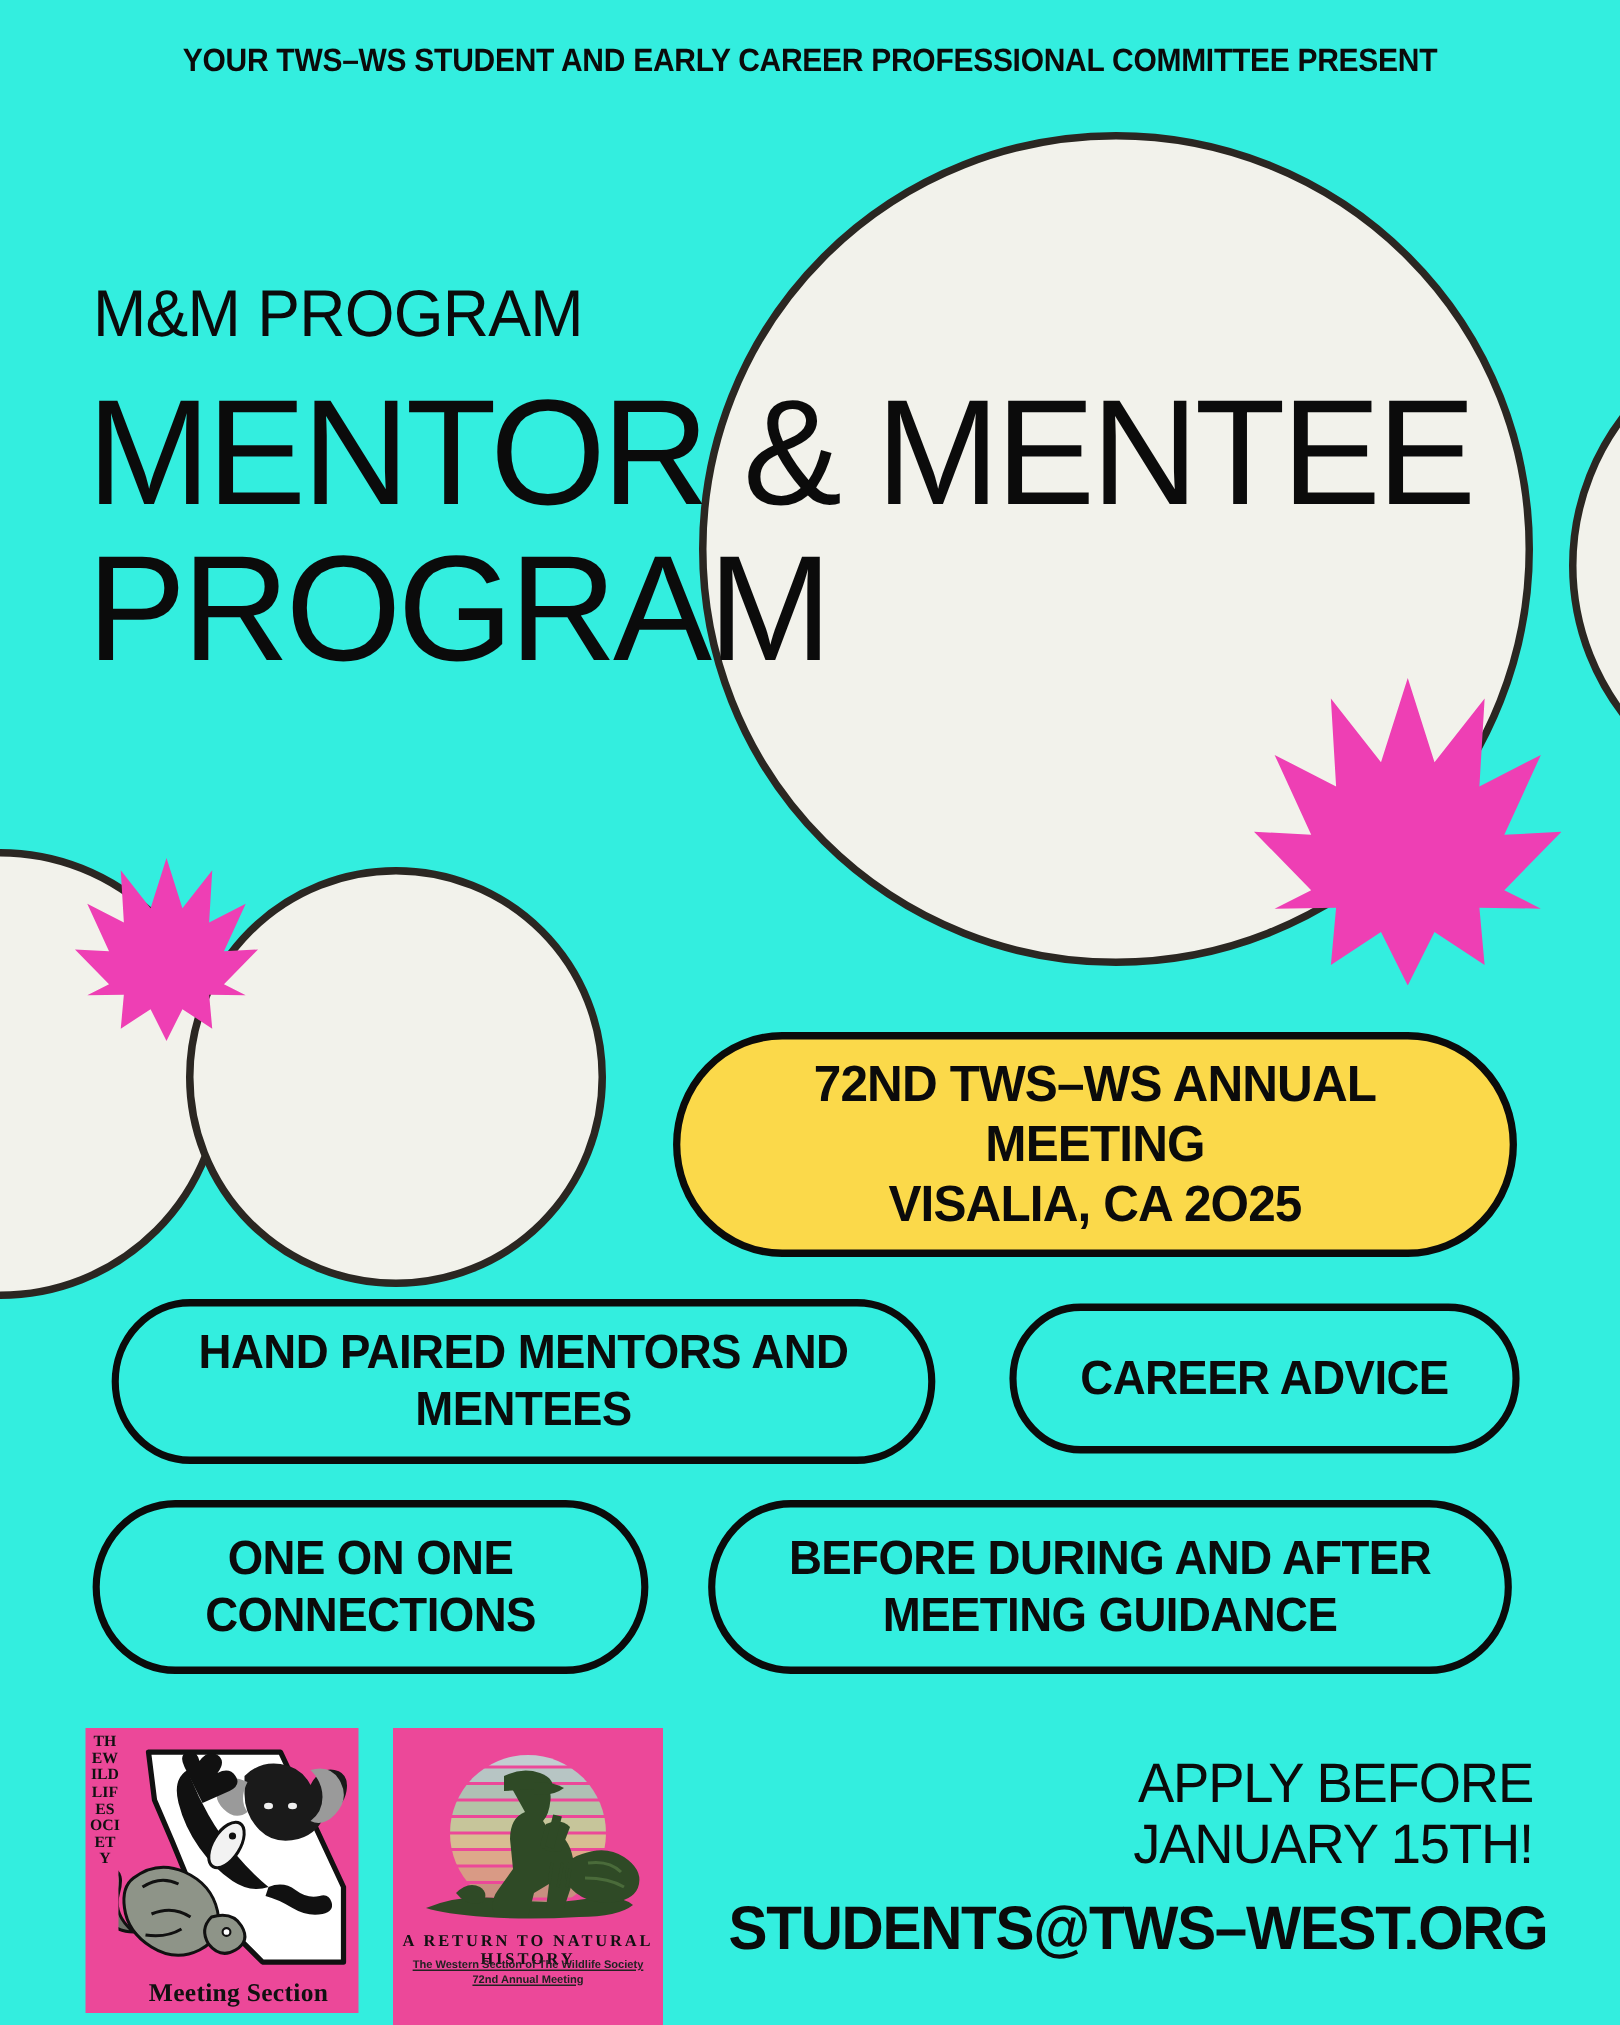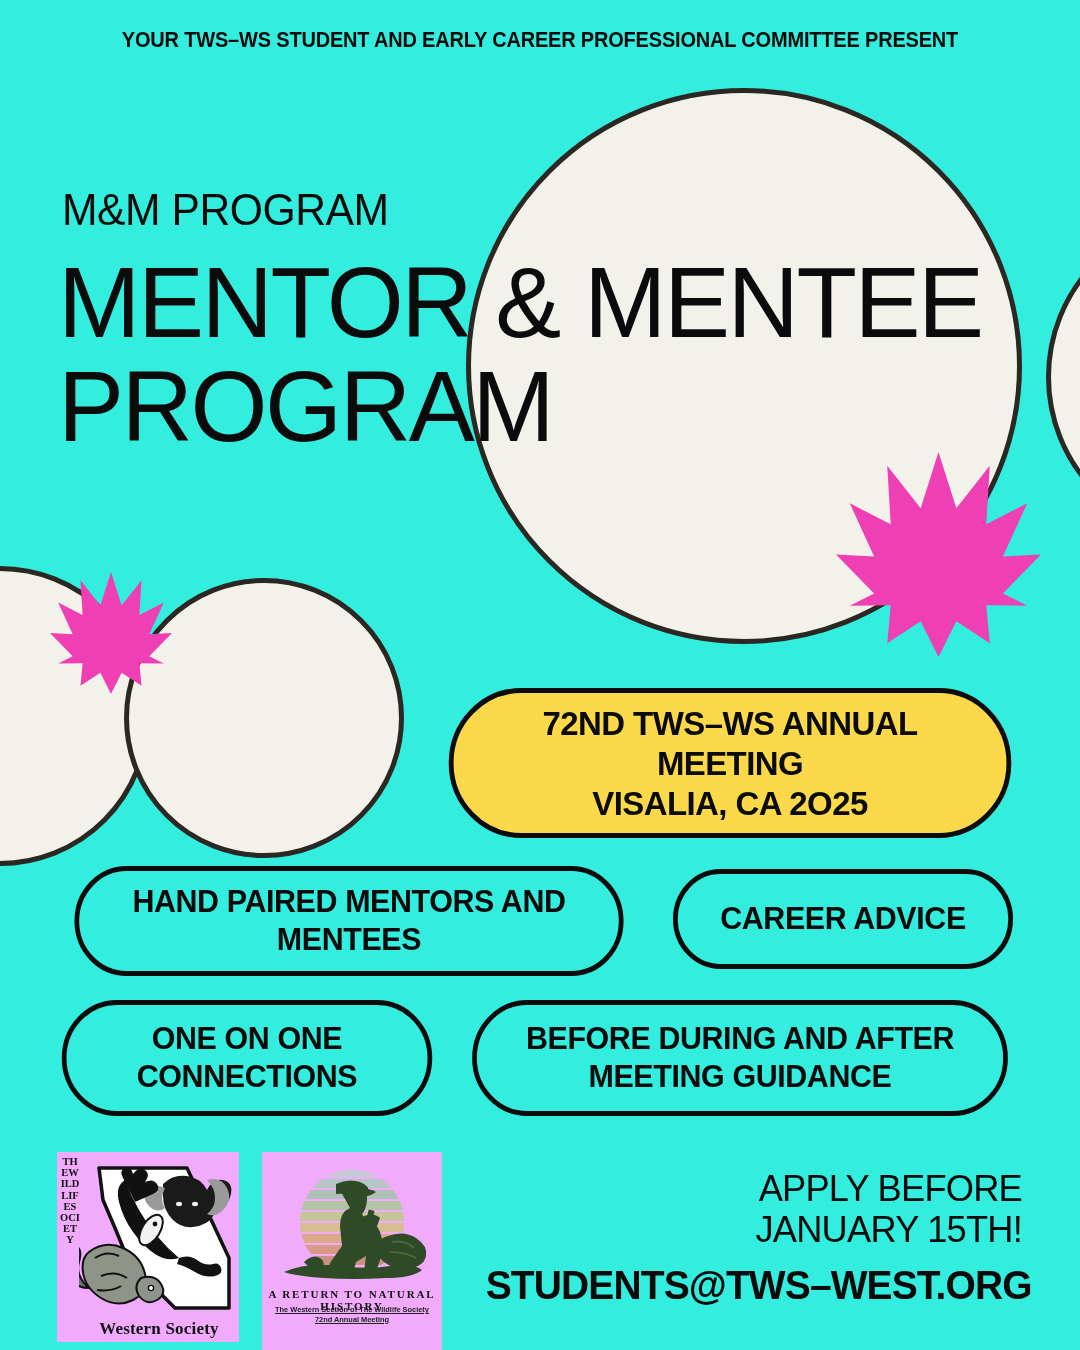--- a/index.html
+++ b/index.html
@@ -131,21 +131,21 @@
     font-weight:bold;
     letter-spacing:-0.9px;
     color:#0B0B0B;
     transform:scaleX(0.95);
     transform-origin:right top;
     white-space:nowrap;
   }
 
   
   .logo-box{
-    position:absolute;background:#f0abfc;overflow:hidden;
+    position:absolute;background:#ec4899;overflow:hidden;
   }
   .logo-tws{ left:57px; top:1152px; width:182px; height:190px; }
   .logo-rnh{ left:262px; top:1152px; width:180px; height:232px; }
 
   .logo-tws .side-text{
     position:absolute;left:3px;top:4px;
     width:20px;height:182px;
     font-family:"Liberation Serif", serif;
     font-size:10.5px;font-weight:bold;
     color:#111;
@@ -247,21 +247,21 @@
         <ellipse cx="72" cy="72" rx="9" ry="17" transform="rotate(32 72 72)" fill="#f2f2f2" stroke="#111" stroke-width="2"></ellipse>
         <circle cx="76" cy="66" r="2.4" fill="#111"></circle>
 
         <path d="M10 94 q16 -12 34 -4 q18 8 22 26 q4 18 -12 26 q-16 8 -32 -2
                  q-16 -10 -18 -26 q-2 -14 6 -20 Z" fill="#8e9488" stroke="#111" stroke-width="2"></path>
         <path d="M16 100 q12 -8 24 -2 M22 118 q14 -6 26 2 M18 132 q14 2 24 -4" stroke="#111" stroke-width="2" fill="none"></path>
         <path d="M-4 88 q-14 10 -8 26 q6 16 22 16 q-14 -12 -10 -26 q4 -14 -4 -16 Z" fill="#6f756b" stroke="#111" stroke-width="2"></path>
         <path d="M62 120 q14 -4 20 6 q6 10 -4 16 q-10 6 -18 -4 q-6 -10 2 -18 Z" fill="#8e9488" stroke="#111" stroke-width="2"></path>
         <circle cx="72" cy="130" r="2.6" fill="#fff" stroke="#111" stroke-width="1.4"></circle>
       </svg>
-      <div class="bottom-text">Western Society</div>
+      <div class="bottom-text">Meeting Section</div>
     </div>
 
     <div class="logo-box logo-rnh">
       <svg class="art" viewBox="0 0 164 128">
         <defs>
           <clipPath id="sunClip">
               <circle cx="82" cy="62" r="52"></circle>
             </clipPath>
         </defs>
         <g clip-path="url(#sunClip)">

